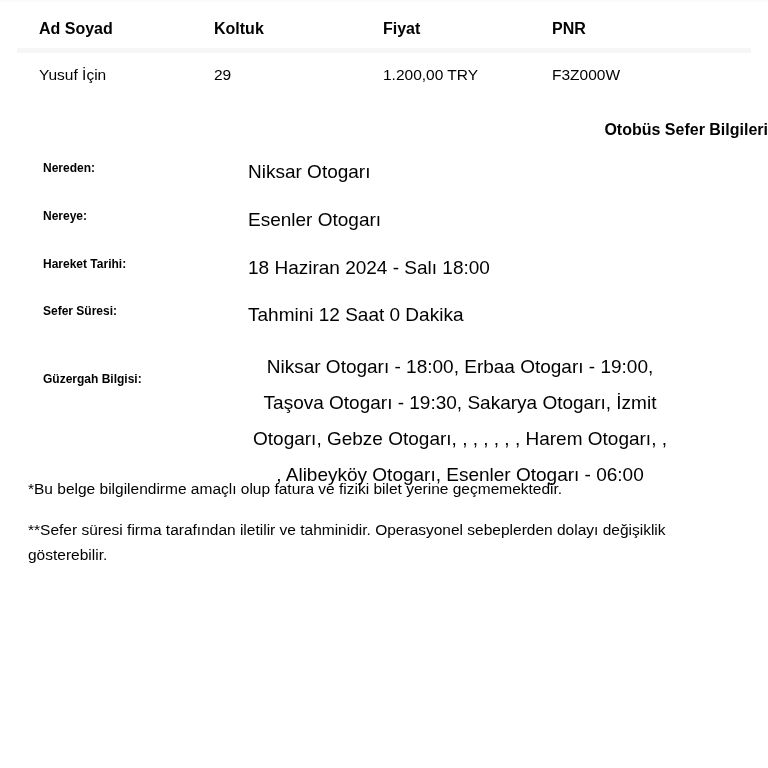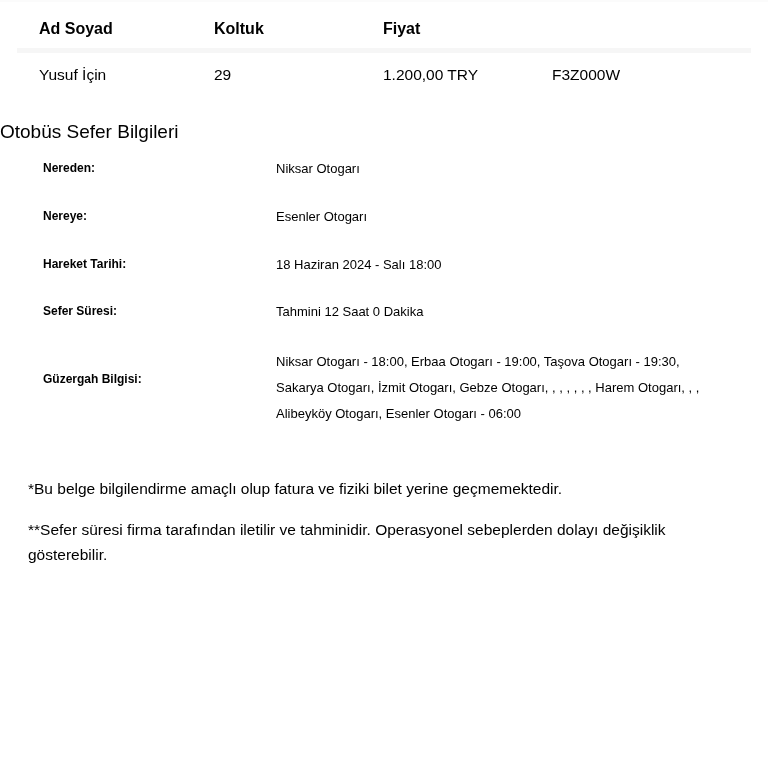--- a/index.html
+++ b/index.html
@@ -45,40 +45,40 @@
   .ptable-row {
     top: 66px;
     font-size: 15.5px;
   }
   .title {
     position: absolute;
     top: 121px;
     left: 0;
     width: 100%;
     margin: 0;
-    text-align: left;
-    font-size: 19px;
-    font-weight: 400;
+    text-align: right;
+    font-size: 16px;
+    font-weight: 700;
   }
   .info-label {
     position: absolute;
     left: 43px;
     font-weight: 700;
     font-size: 12px;
     white-space: nowrap;
   }
   .info-value {
     position: absolute;
     left: 248px;
-    font-size: 13px;
+    font-size: 19px;
     width: 424px;
-    margin-left: 28px;
   }
   .info-value.multiline {
-    line-height: 26px;
+    line-height: 36px;
+    text-align: center;
   }
   .row-1 { top: 161px; }
   .row-2 { top: 209px; }
   .row-3 { top: 257px; }
   .row-4 { top: 304px; }
   .row-5 { top: 372px; }
   .row-5-value { top: 349px; }
   .footnote {
     position: absolute;
     left: 28px;
@@ -94,20 +94,21 @@
 <body>
 
 <div class="doc">
 
   <div class="top-strip"></div>
 
   <div class="ptable-header">
     <span>Ad Soyad</span>
     <span>Koltuk</span>
     <span>Fiyat</span>
+    <span>PNR</span>
   </div>
 
   <div class="ptable-divider"></div>
 
   <div class="ptable-row">
     <span>Yusuf İçin</span>
     <span>29</span>
     <span>1.200,00 TRY</span>
     <span>F3Z000W</span>
   </div>

